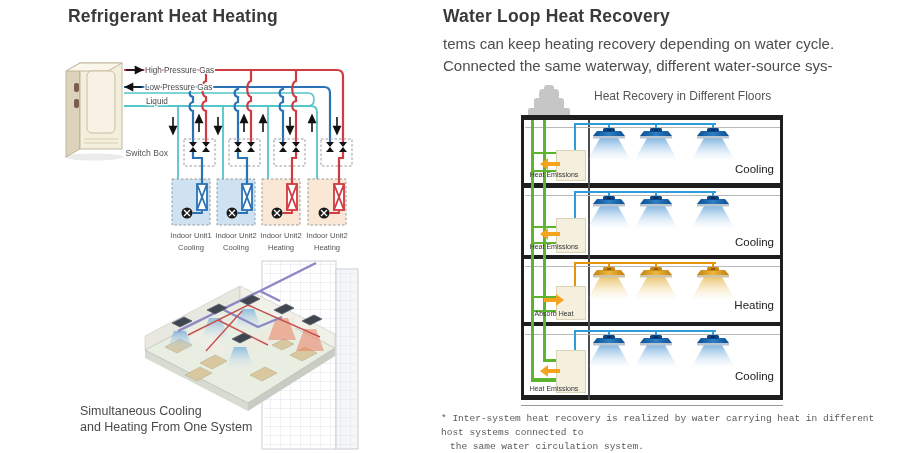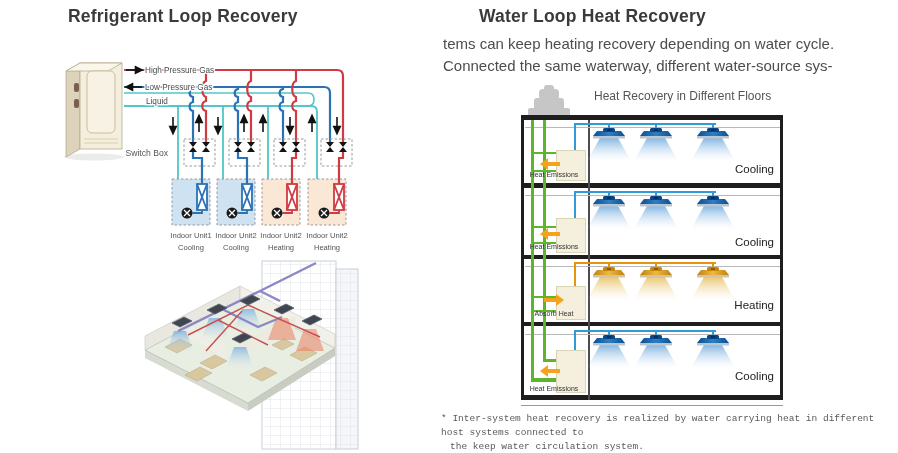--- a/index.html
+++ b/index.html
@@ -76,21 +76,21 @@
     <g id="cas-heat">
       <polygon points="14,10 32,10 45,33 1,33" fill="url(#coneGold)"></polygon>
       <rect x="7" y="8" width="32" height="2.5" fill="#cfc3a8"></rect>
       <polygon points="11,3 35,3 39,8 7,8" fill="url(#bodyGold)"></polygon>
       <rect x="17" y="0" width="12" height="4" rx="1.5" fill="#c8860e"></rect>
       <rect x="21" y="1" width="4" height="2" fill="#8f5f06"></rect>
     </g>
   </defs>
 </svg>
 
-<div class="abs panel-title" style="left:68px;top:6px;">Refrigerant Loop Recovery</div>
+<div class="abs panel-title" style="left:68px;top:6px;">Refrigerant Heat Heating</div>
 
 <svg class="abs" style="left:60px;top:55px;" width="312" height="208" viewBox="0 0 312 208">
 
   <path d="M64,15 H277 Q283,15 283,21 V87" fill="none" stroke="#d03a42" stroke-width="2.2"></path>
   <path d="M64,32 H264 Q270,32 270,38 V87" fill="none" stroke="#2b72b5" stroke-width="2.2"></path>
   <path d="M64,38 H248 Q254,38 254,44.5 Q254,51 248,51" fill="none" stroke="#52c6c9" stroke-width="1.6"></path>
   <path d="M64,51 H251 Q257,51 257,57 V158 H258.5" fill="none" stroke="#52c6c9" stroke-width="1.8"></path>
 
   <path d="M146,15 V26 c-5,1.5 -5,14.5 0,16 V46 c-5,1 -5,9 0,10 V87" fill="none" stroke="#d03a42" stroke-width="2.2"></path>
   <path d="M191,15 V26 c-5,1.5 -5,14.5 0,16 V46 c-5,1 -5,9 0,10 V87" fill="none" stroke="#d03a42" stroke-width="2.2"></path>
@@ -261,23 +261,25 @@
       <polygon points="77,55 89,49 97,53 85,59" fill="#3f4650" stroke="#59616c" stroke-width="0.8"></polygon>
       <polygon points="110,46 122,40 130,44 118,50" fill="#3f4650" stroke="#59616c" stroke-width="0.8"></polygon>
       <polygon points="102,84 114,78 122,82 110,88" fill="#3f4650" stroke="#59616c" stroke-width="0.8"></polygon>
       <polygon points="144,55 156,49 164,53 152,59" fill="#3f4650" stroke="#59616c" stroke-width="0.8"></polygon>
       <polygon points="172,66 184,60 192,64 180,70" fill="#3f4650" stroke="#59616c" stroke-width="0.8"></polygon>
     </g>
   </g>
 </svg>
 
 <div class="abs caption" style="left:80px;top:404px;">
+  <div>Simultaneous Cooling</div>
+  <div>and Heating From One System</div>
 </div>
 
-<div class="abs panel-title" style="left:443px;top:6px;margin-left:36px;">Water Loop Heat Recovery</div>
+<div class="abs panel-title" style="left:443px;top:6px;">Water Loop Heat Recovery</div>
 <div class="abs desc" style="left:443px;top:33px;width:452px;">
   <div>tems can keep heating recovery depending on water cycle.</div>
   <div>Connected the same waterway, different water-source sys-</div>
 </div>
 
 <div class="abs" id="water-diagram">
 
   <svg class="abs" style="left:4px;top:0px;" width="54" height="34" viewBox="0 0 54 34">
     <g fill="#c6c6c6">
       <rect x="6" y="24" width="42" height="10" rx="2"></rect>
@@ -385,14 +387,14 @@
     </svg>
   <svg class="cas" style="left:172px;top:251px;">
       <use href="#cas-cool"></use>
     </svg>
   <div class="src-lbl" style="top:301px;">Heat Emissions</div>
   <div class="room-lbl" style="top:286px;">Cooling</div>
 </div>
 
 <div class="abs footnote" style="left:441px;top:412px;width:452px;">
   <div>* Inter-system heat recovery is realized by water carrying heat in different host systems connected to</div>
-  <div class="l2">the keep water circulation system.</div>
+  <div class="l2">the same water circulation system.</div>
 </div>
 
 </body></html>

